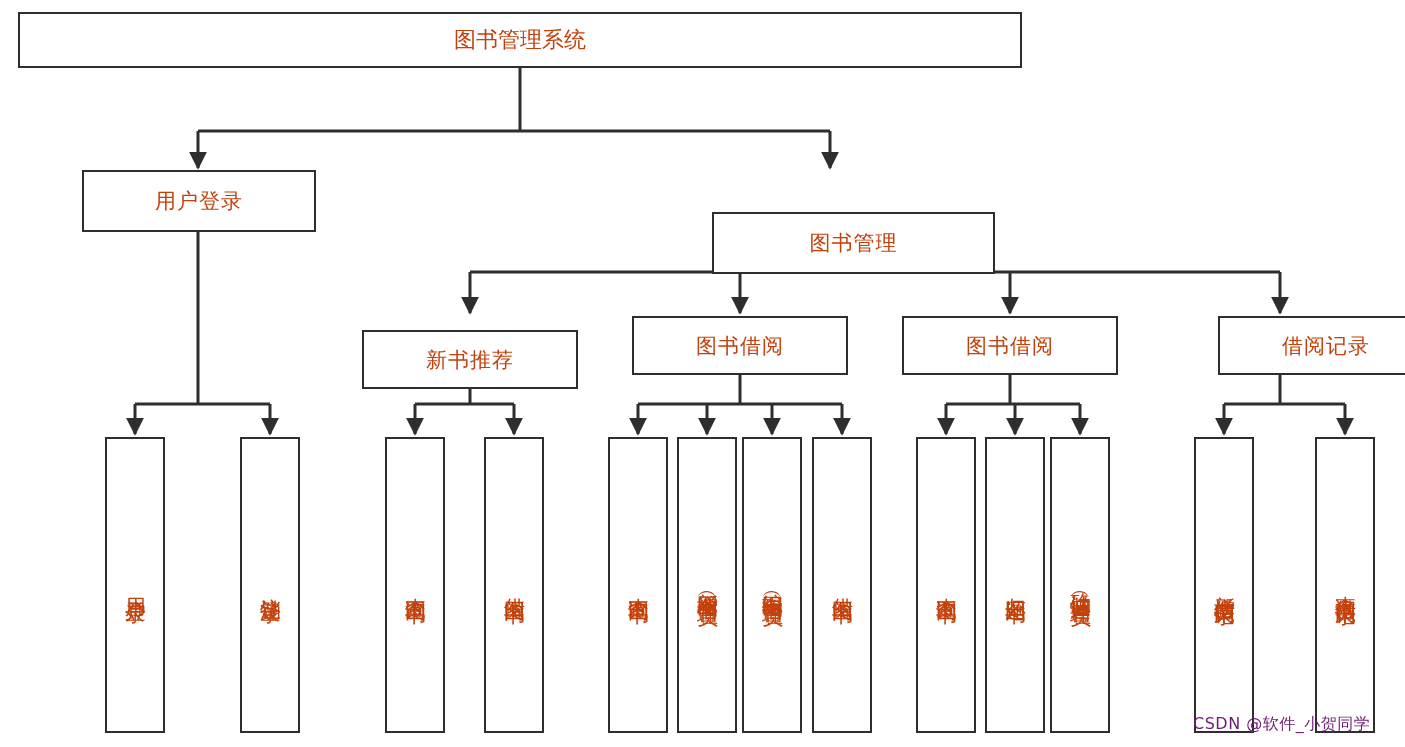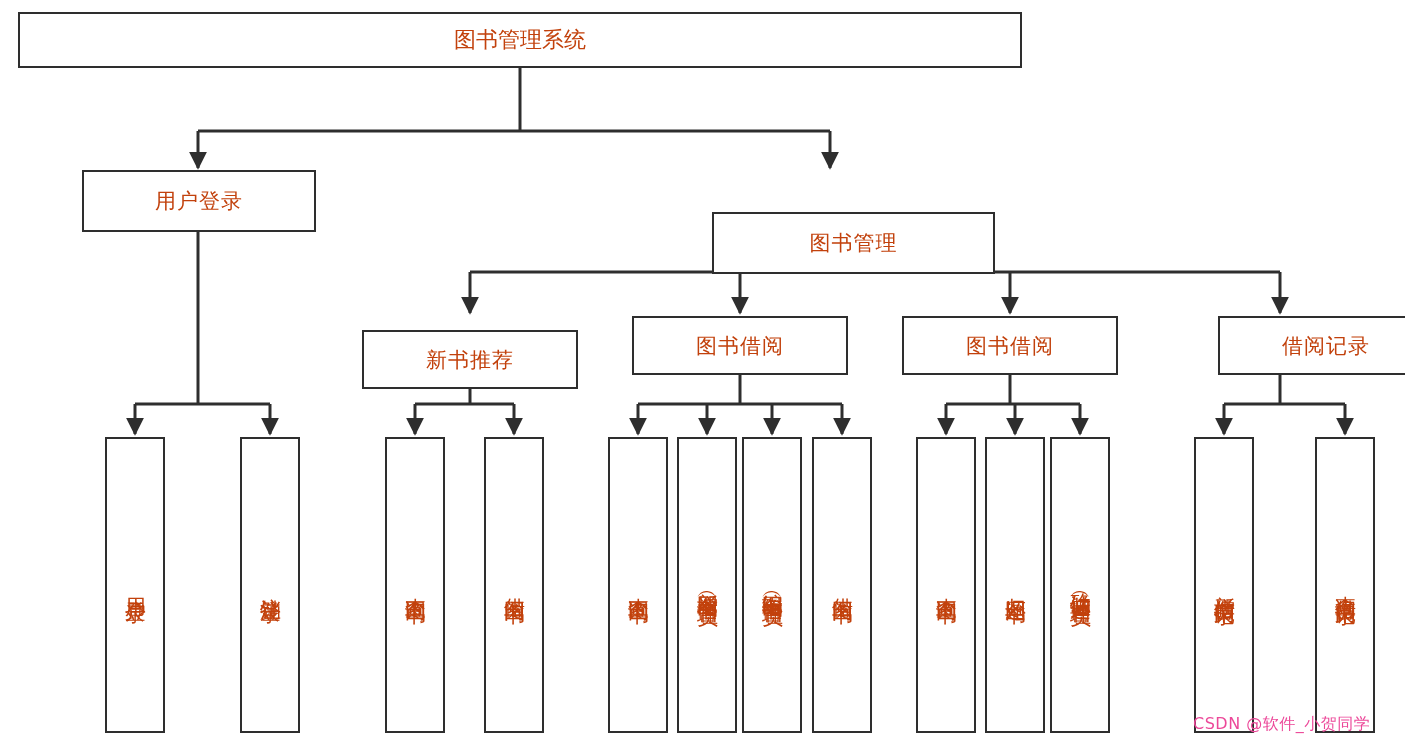--- a/index.html
+++ b/index.html
@@ -10,21 +10,21 @@
   .node{position:absolute;box-sizing:border-box;background:#fff;
         border:2px solid #2e2e2e;display:flex;align-items:center;
         justify-content:center;color:#c2410c;}
   .node.h{font-size:21px;letter-spacing:1px;}
   .node.root{font-size:22px;}
   .node.leaf{font-size:21px;}
   .leaf .vtext{writing-mode:vertical-rl;text-orientation:upright;
         line-height:1.18;letter-spacing:2px;white-space:pre;
         display:block;max-height:286px;}
   .wm{position:absolute;left:1193px;top:714px;font-size:16px;
-      color:#ec4899;white-space:nowrap;letter-spacing:.5px;}
+      color:#701a75;white-space:nowrap;letter-spacing:.5px;}
 </style>
 </head>
 <body>
 
 <div id="stage">
 
   <svg id="wires" viewBox="0 0 1405 747" xmlns="http://www.w3.org/2000/svg">
     <defs>
       <marker id="ah" viewBox="0 0 10 10" refX="9" refY="5" markerWidth="6" markerHeight="6" orient="auto-start-reverse">
         <path d="M 0 0 L 10 5 L 0 10 z" fill="#2e2e2e"></path>

